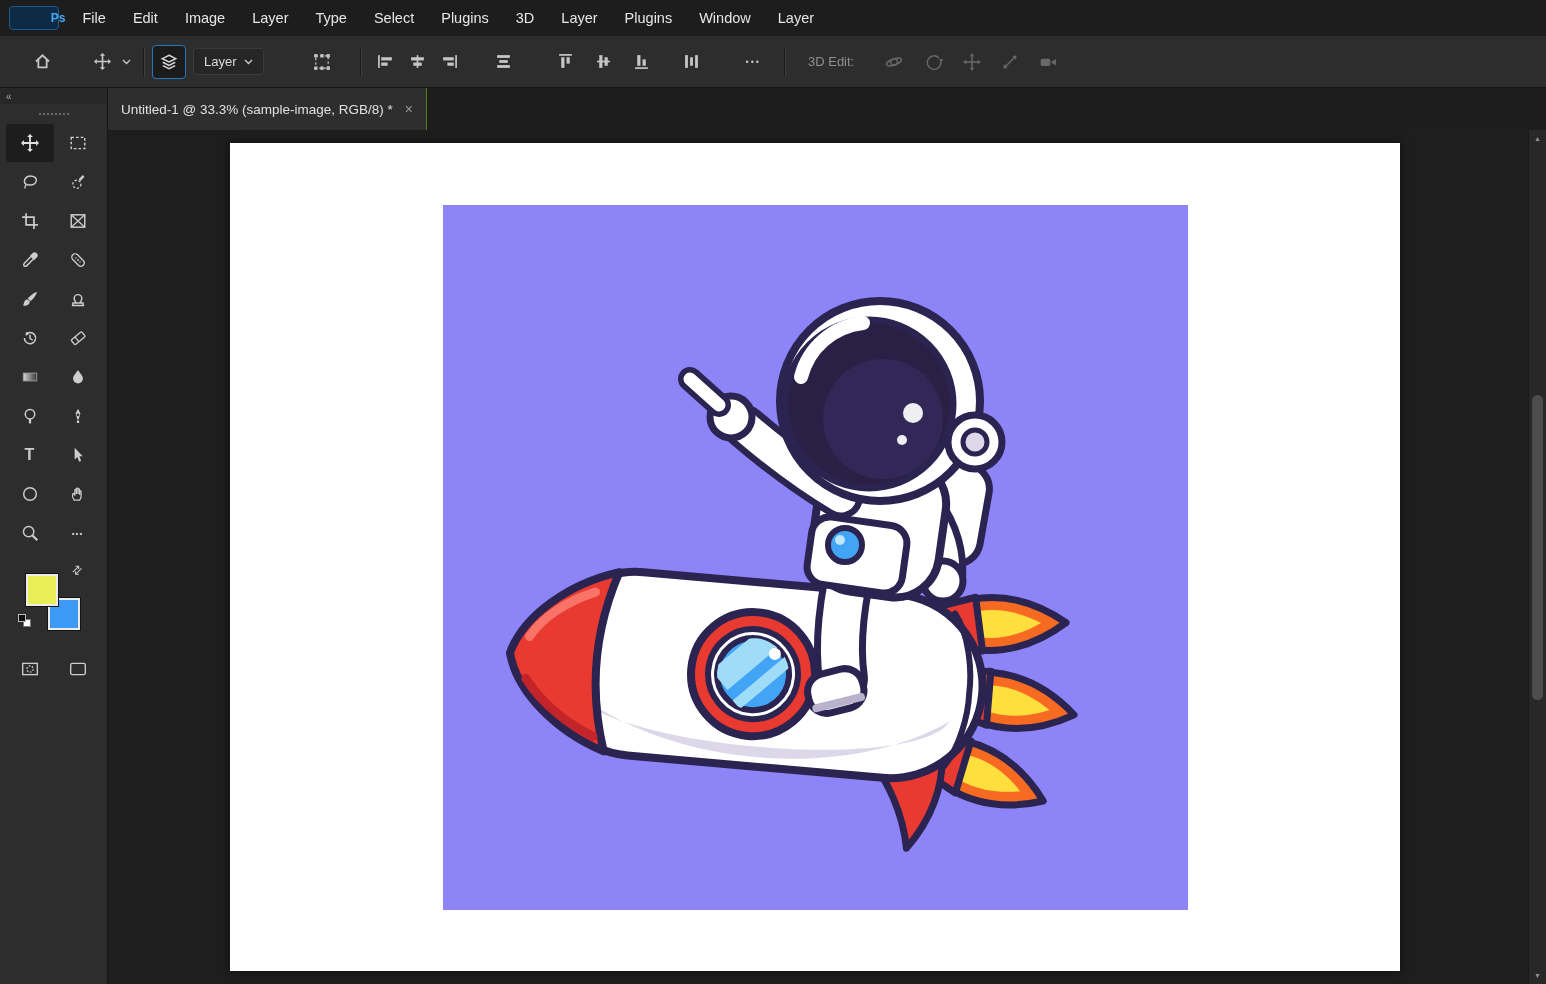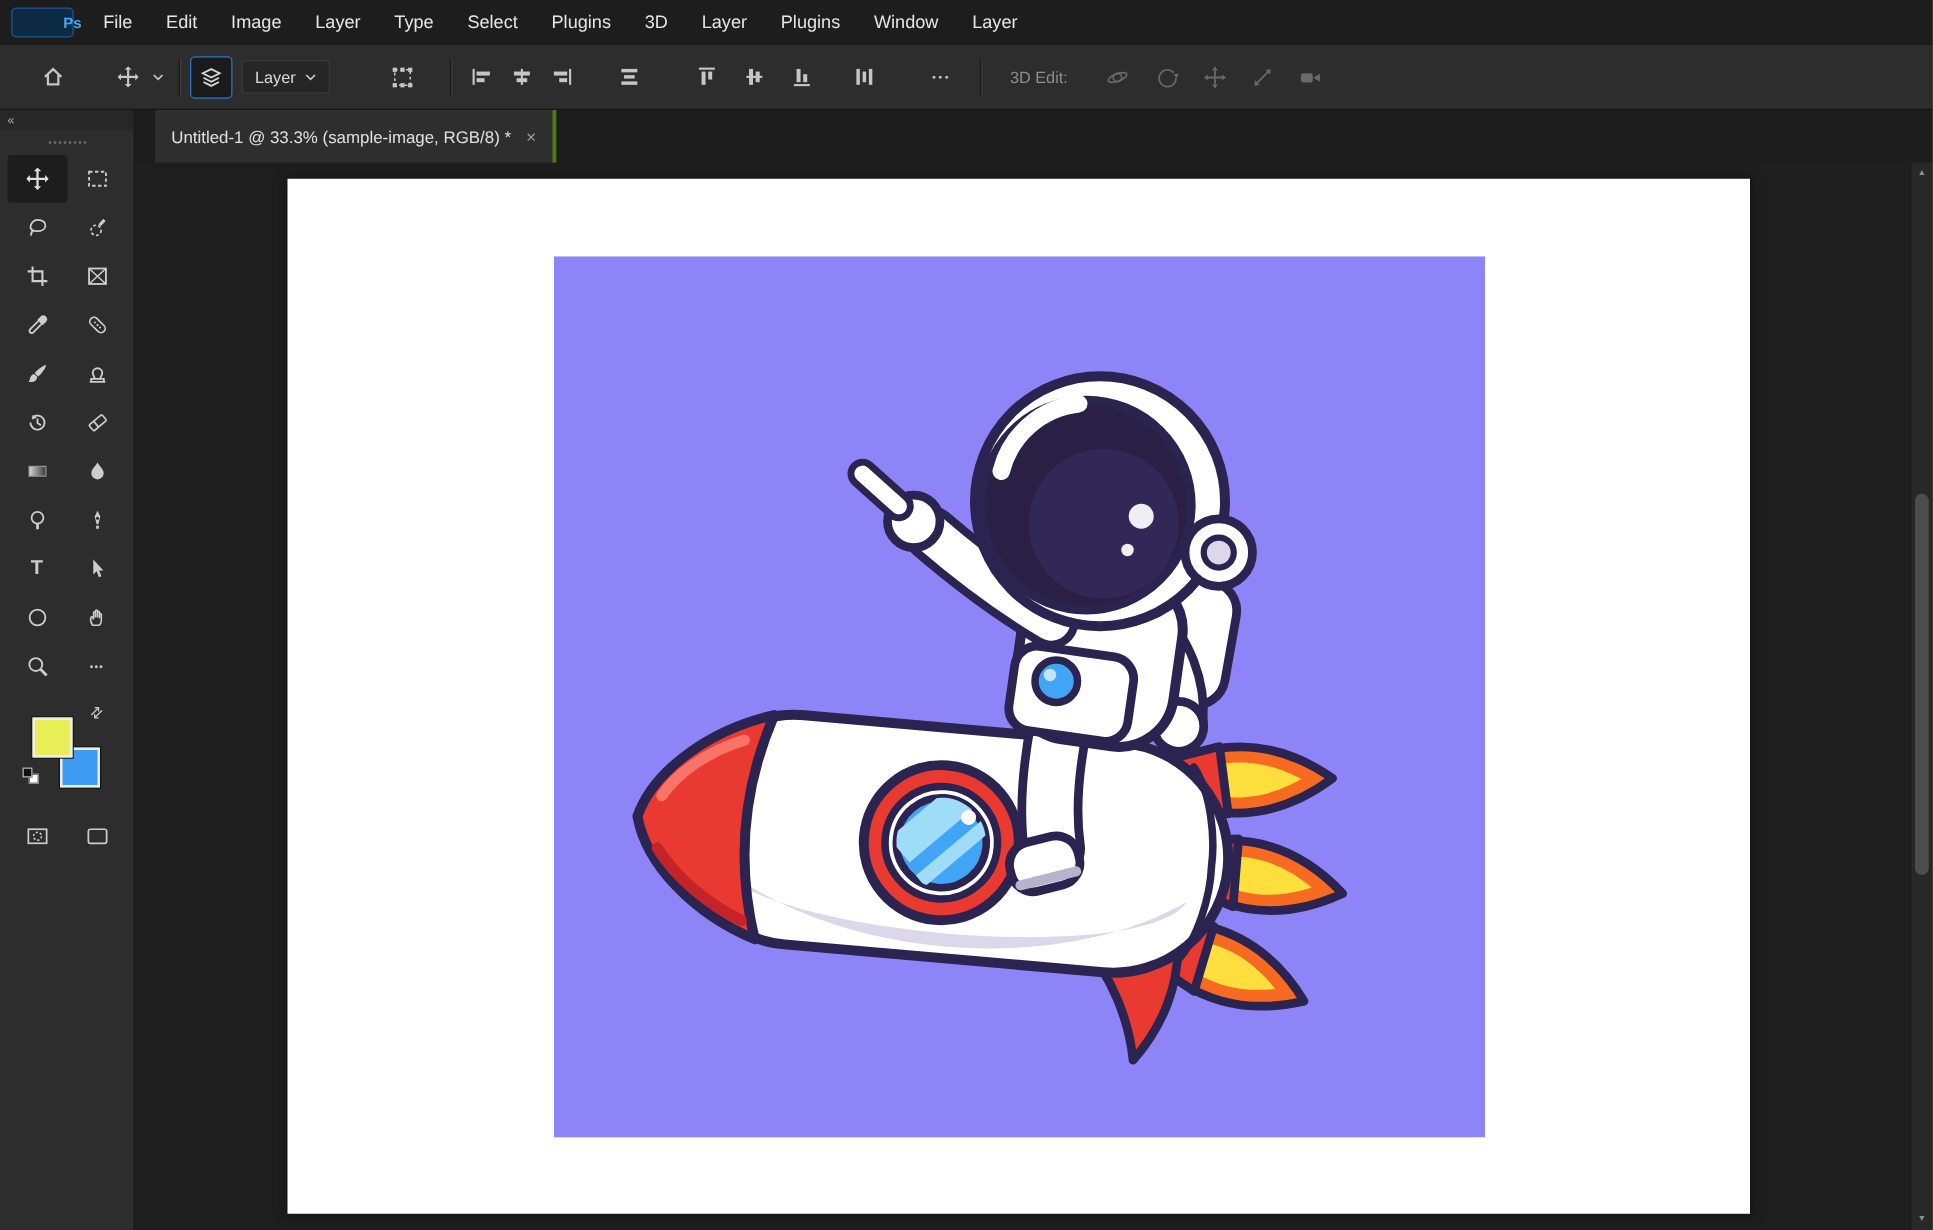--- a/index.html
+++ b/index.html
@@ -46,21 +46,21 @@
   .sw-swap{position:absolute;left:46px;top:-5px;color:#c9c9c9;font-size:12px;transform:rotate(-45deg);}
   .sw-mini{position:absolute;left:-8px;top:46px;width:14px;height:14px;}
   .sw-mini .a{position:absolute;left:0;top:0;width:8px;height:8px;background:#111;border:1px solid #bbb;z-index:2;}
   .sw-mini .b{position:absolute;left:5px;top:5px;width:8px;height:8px;background:#fff;border:1px solid #777;}
   .tgrid2{display:grid;grid-template-columns:48px 48px;justify-content:center;margin-top:16px;}
 
   
   .tabbar{position:absolute;left:108px;top:88px;right:0;height:42px;background:#1d1d1d;
           display:flex;align-items:stretch;z-index:3;}
   .tab{display:flex;align-items:center;gap:12px;padding:0 13px;background:#2e2e2e;
-       color:#e0e0e0;font-size:13.5px;margin-left:16px;border-right:3px solid #4d7c0f;}
+       color:#e0e0e0;font-size:13.5px;margin-left:0;border-right:1px solid #4d7c0f;}
   .tab-close{color:#9b9b9b;font-size:14px;}
 
   
   .canvas{position:absolute;left:108px;top:130px;right:18px;bottom:0;background:#1e1e1e;overflow:hidden;}
   .artboard{position:absolute;left:122px;top:13px;width:1170px;height:828px;background:#fff;
             box-shadow:0 0 10px rgba(0,0,0,.55);}
   .image{position:absolute;left:213px;top:62px;width:745px;height:705px;}
 
   
   .vscroll{position:absolute;right:0;top:130px;width:18px;bottom:0;background:#282828;border-left:1px solid #191919;z-index:4;}

